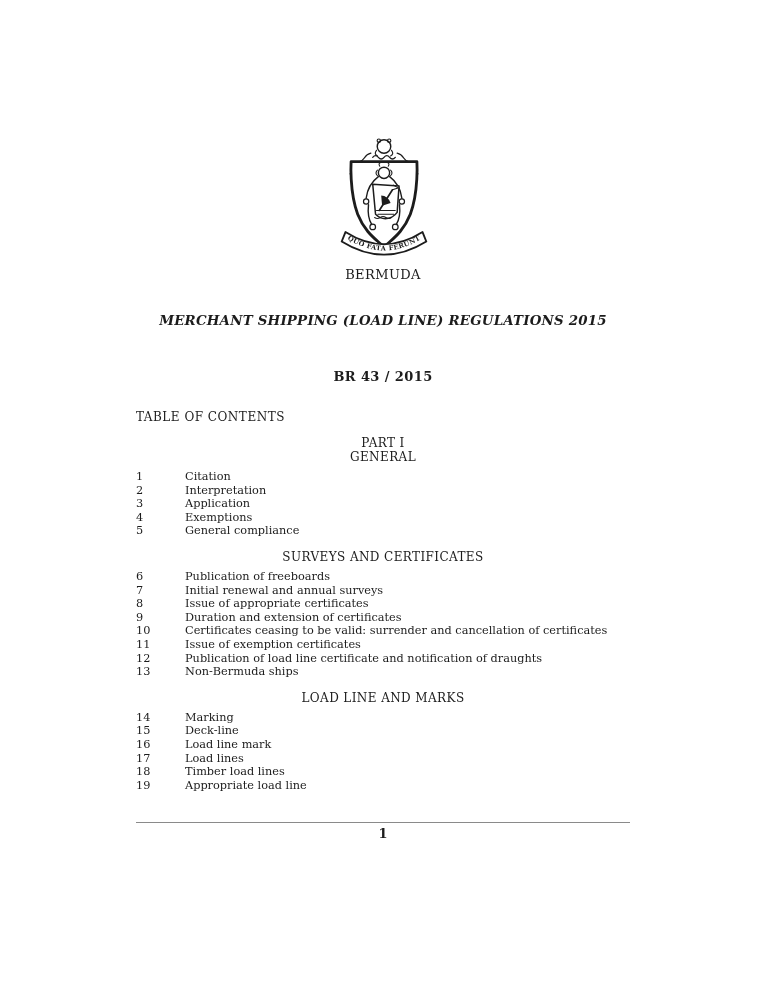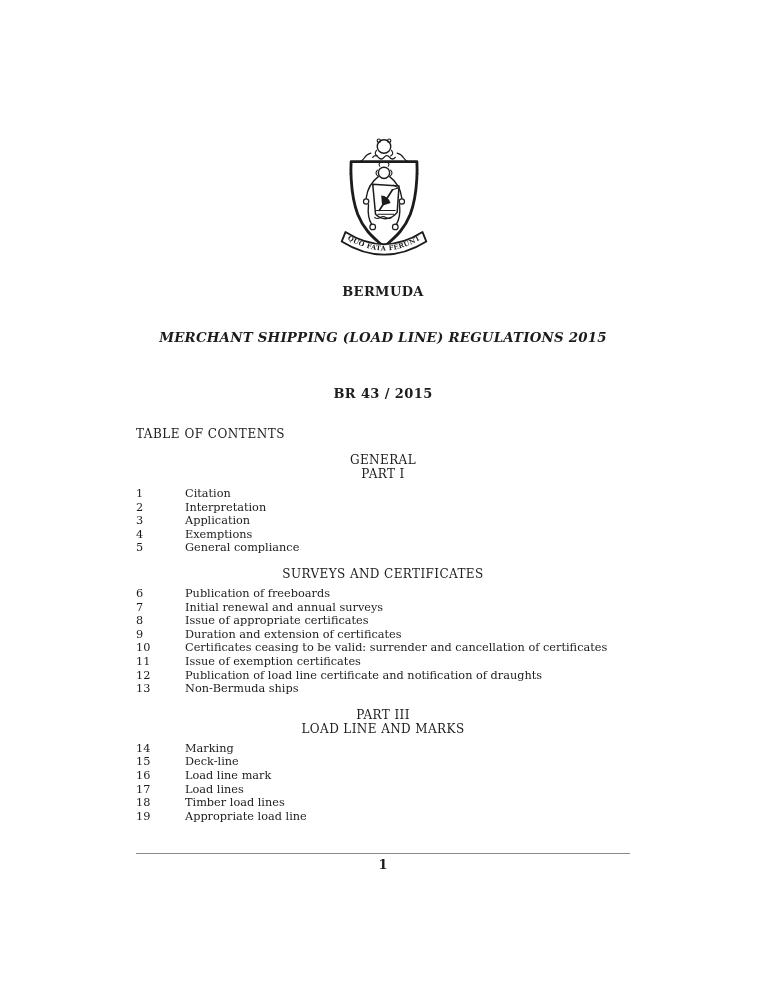--- a/index.html
+++ b/index.html
@@ -20,23 +20,22 @@
     margin-left: 136px;
     width: 494px;
   }
   .crest-wrap {
     padding-top: 137px;
     display: flex;
     justify-content: center;
   }
   .crest-wrap svg { display: block; }
   .country {
-    margin-top: 17px;
-    text-align: center;
-    font-weight: bold;
+    text-align: center;
+    font-weight: normal;
     font-size: 13px;
     letter-spacing: 0.4px;
   }
   .doc-title {
     margin-top: 30px;
     text-align: center;
     font-weight: bold;
     font-size: 13.4px;
     letter-spacing: 0.2px;
     font-style: italic;
@@ -131,22 +130,22 @@
     </svg>
   </div>
 
   <div class="content">
     <div class="country">BERMUDA</div>
     <div class="doc-title">MERCHANT SHIPPING (LOAD LINE) REGULATIONS 2015</div>
     <div class="doc-ref">BR 43 / 2015</div>
     <div class="toc-heading">TABLE OF CONTENTS</div>
 
     <div class="part-head">
+      <div>PART I</div>
       <div>GENERAL</div>
-      <div>PART I</div>
     </div>
     <div class="toc-list">
       <div class="toc-row">
         <span class="toc-num">1</span>
         <span class="toc-label">Citation</span>
       </div>
       <div class="toc-row">
         <span class="toc-num">2</span>
         <span class="toc-label">Interpretation</span>
       </div>
@@ -196,21 +195,20 @@
         <span class="toc-num">12</span>
         <span class="toc-label">Publication of load line certificate and notification of draughts</span>
       </div>
       <div class="toc-row">
         <span class="toc-num">13</span>
         <span class="toc-label">Non-Bermuda ships</span>
       </div>
     </div>
 
     <div class="part-head">
-      <div>PART III</div>
       <div>LOAD LINE AND MARKS</div>
     </div>
     <div class="toc-list">
       <div class="toc-row">
         <span class="toc-num">14</span>
         <span class="toc-label">Marking</span>
       </div>
       <div class="toc-row">
         <span class="toc-num">15</span>
         <span class="toc-label">Deck-line</span>

